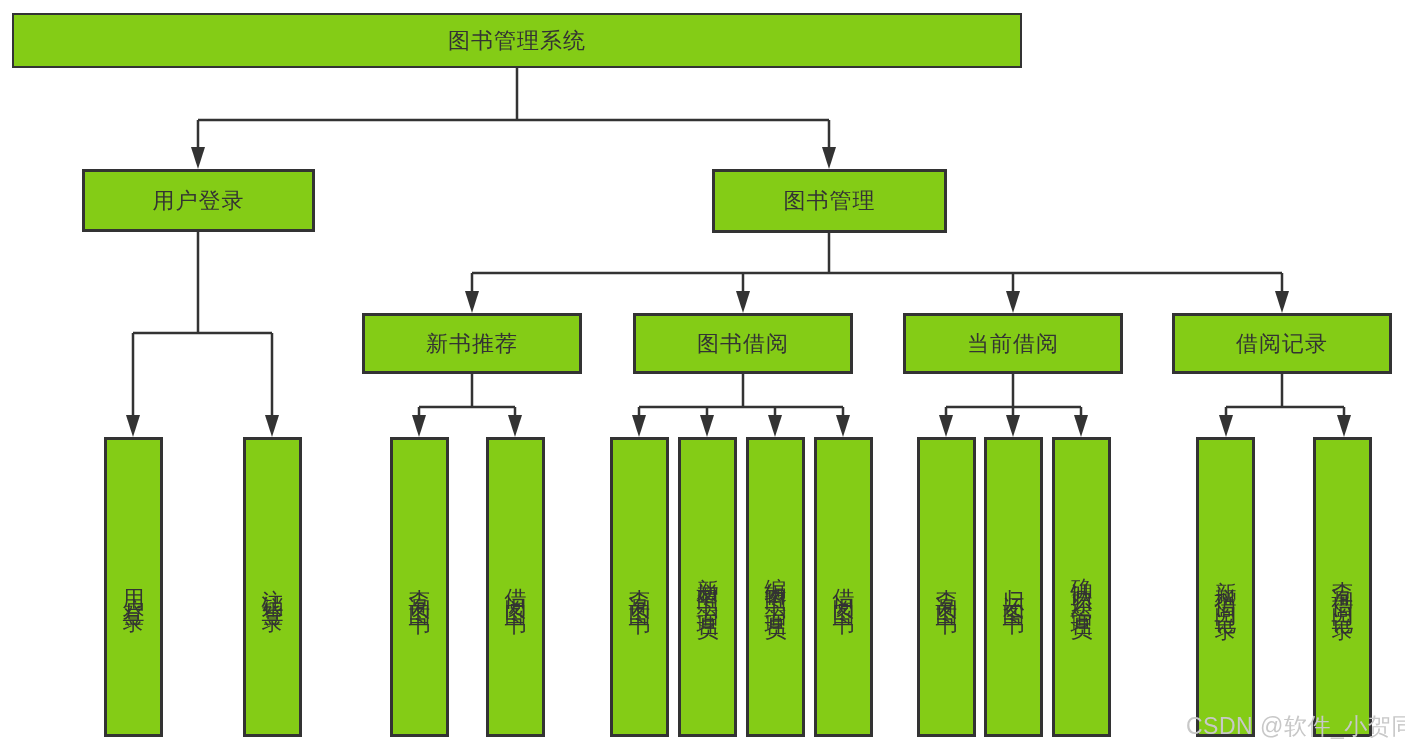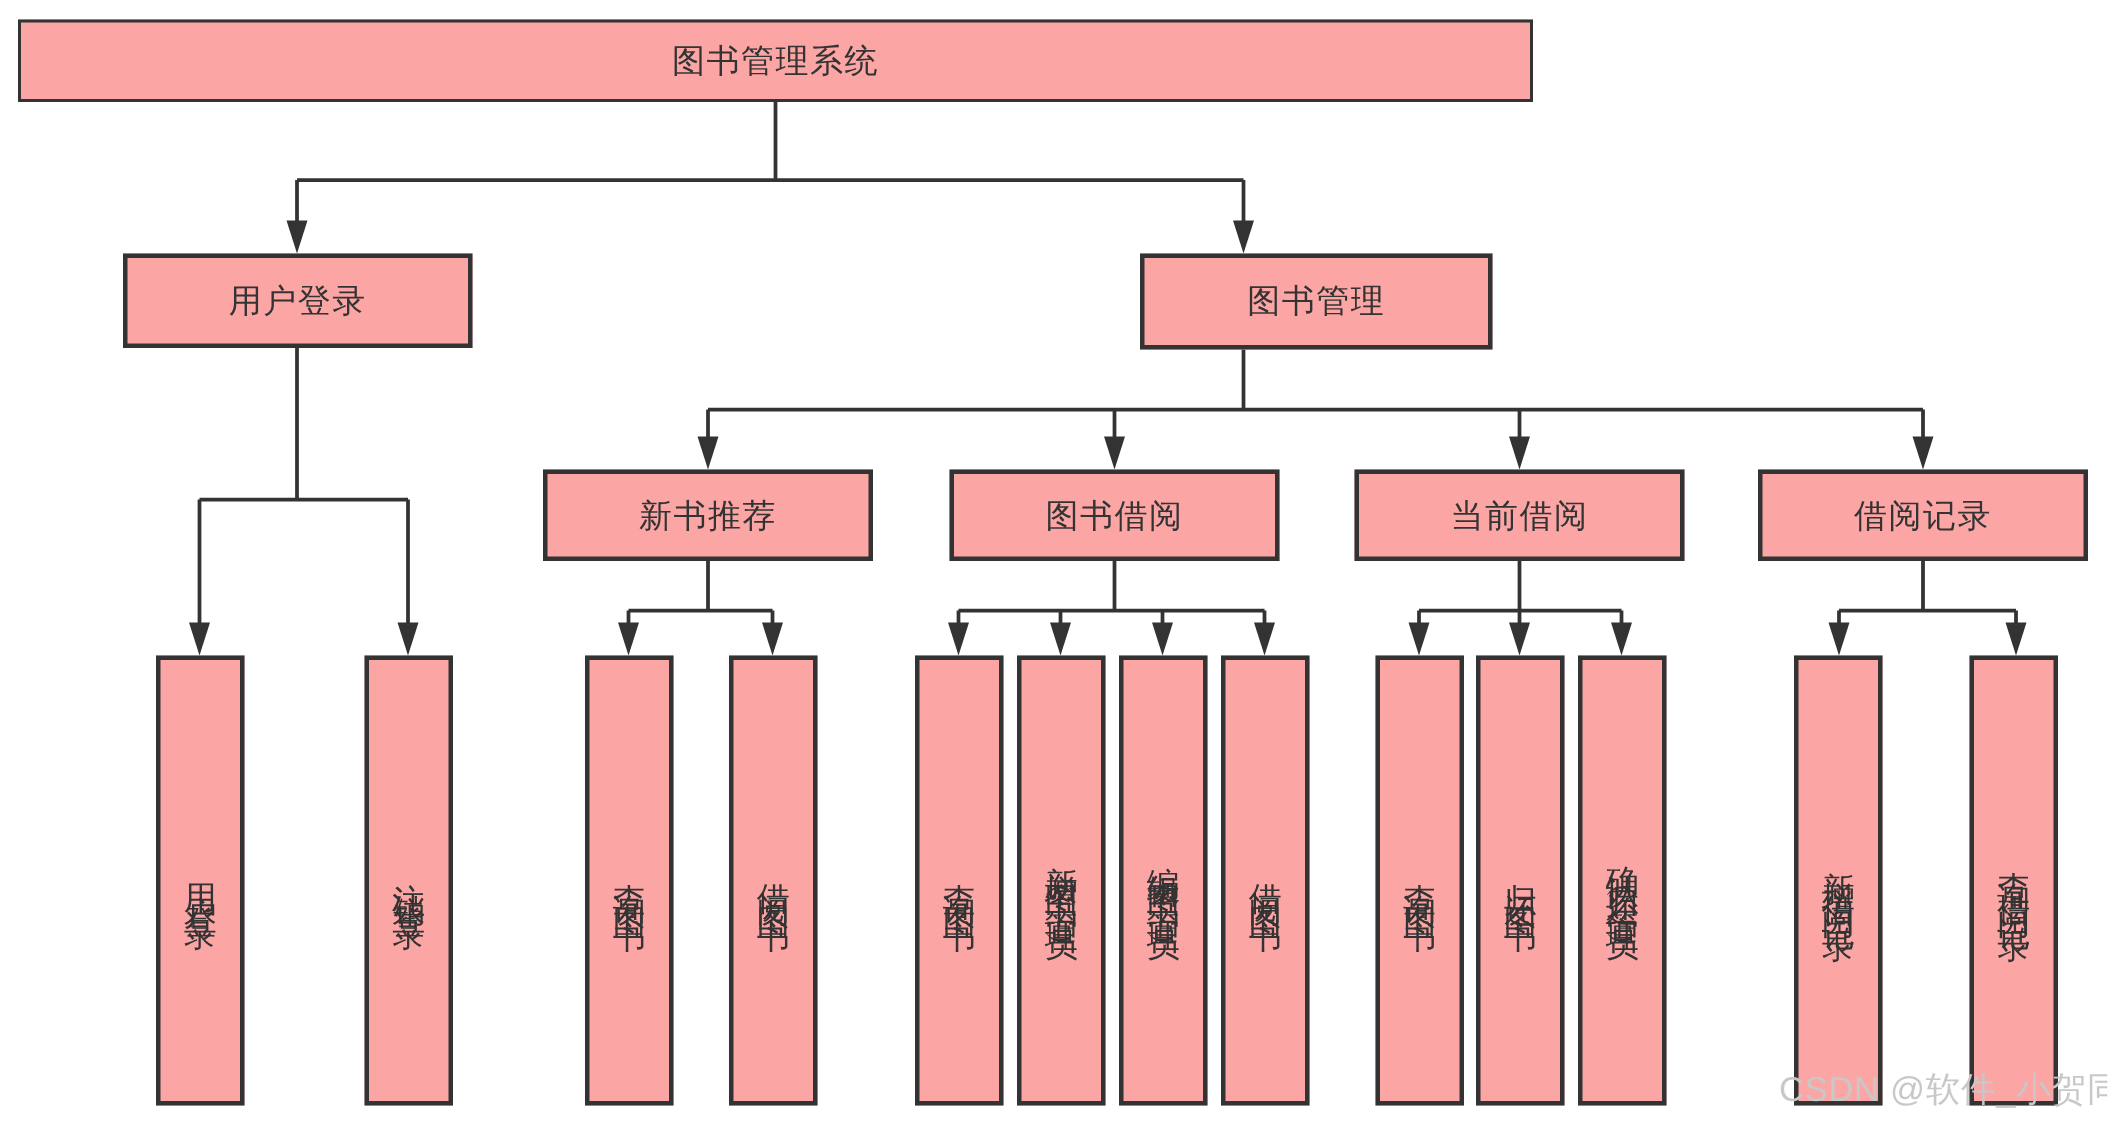--- a/index.html
+++ b/index.html
@@ -21,36 +21,36 @@
     left: 0;
     top: 0;
     width: 1405px;
     height: 747px;
     pointer-events: none;
   }
   .node {
     position: absolute;
     box-sizing: border-box;
     border: 3px solid #333333;
-    background: #fca5a5;
+    background: #84cc16;
     display: flex;
     align-items: center;
     justify-content: center;
     font-size: 22px;
     color: #333333;
     letter-spacing: 1px;
     white-space: nowrap;
     text-align: right;
   }
   .node.root {
     left: 12px; top: 13px; width: 1010px; height: 55px;
     border-width: 2.5px;
   }
   .node.lv2-a { left: 82px;  top: 169px; width: 233px; height: 63px; }
-  .node.lv2-b { left: 712px; top: 169px; width: 235px; height: 64px; margin-left: 48px; }
+  .node.lv2-b { left: 712px; top: 169px; width: 235px; height: 64px; }
   .node.lv3 { top: 313px; width: 220px; height: 61px; }
   .node.lv3-a { left: 362px; }
   .node.lv3-b { left: 633px; }
   .node.lv3-c { left: 903px; }
   .node.lv3-d { left: 1172px; }
   .node.leaf {
     top: 437px;
     width: 59px;
     height: 300px;
     writing-mode: vertical-rl;

